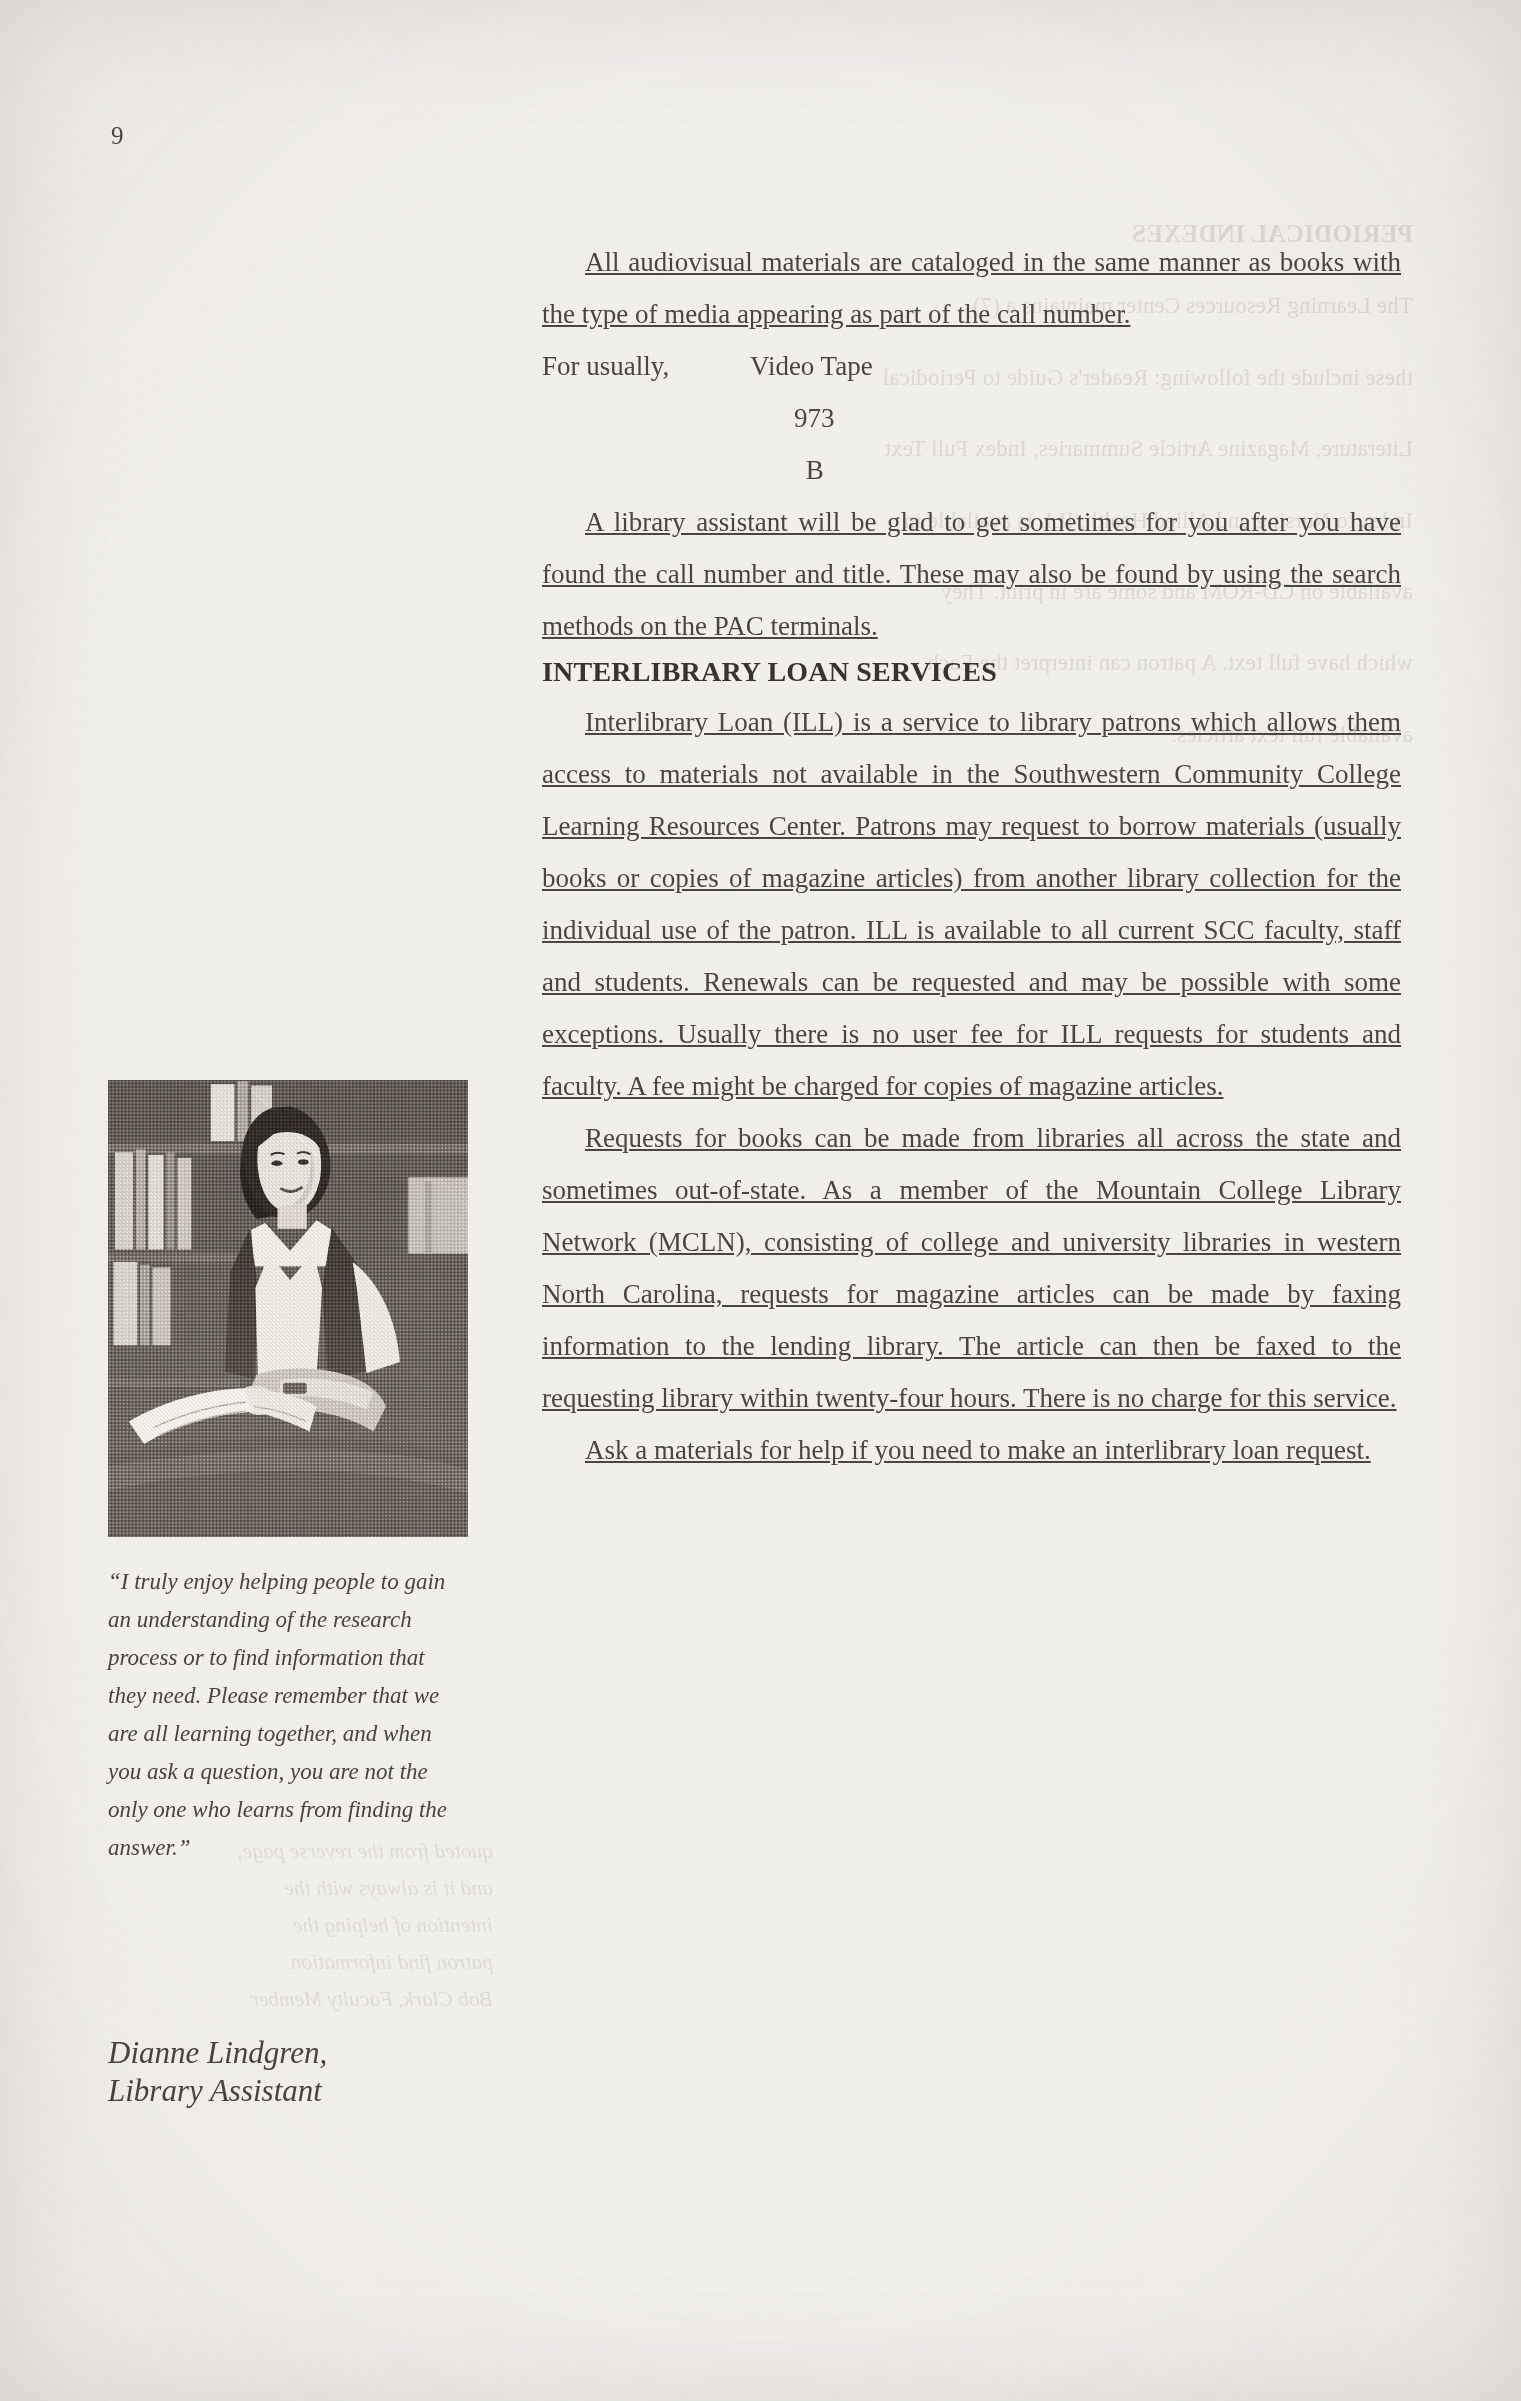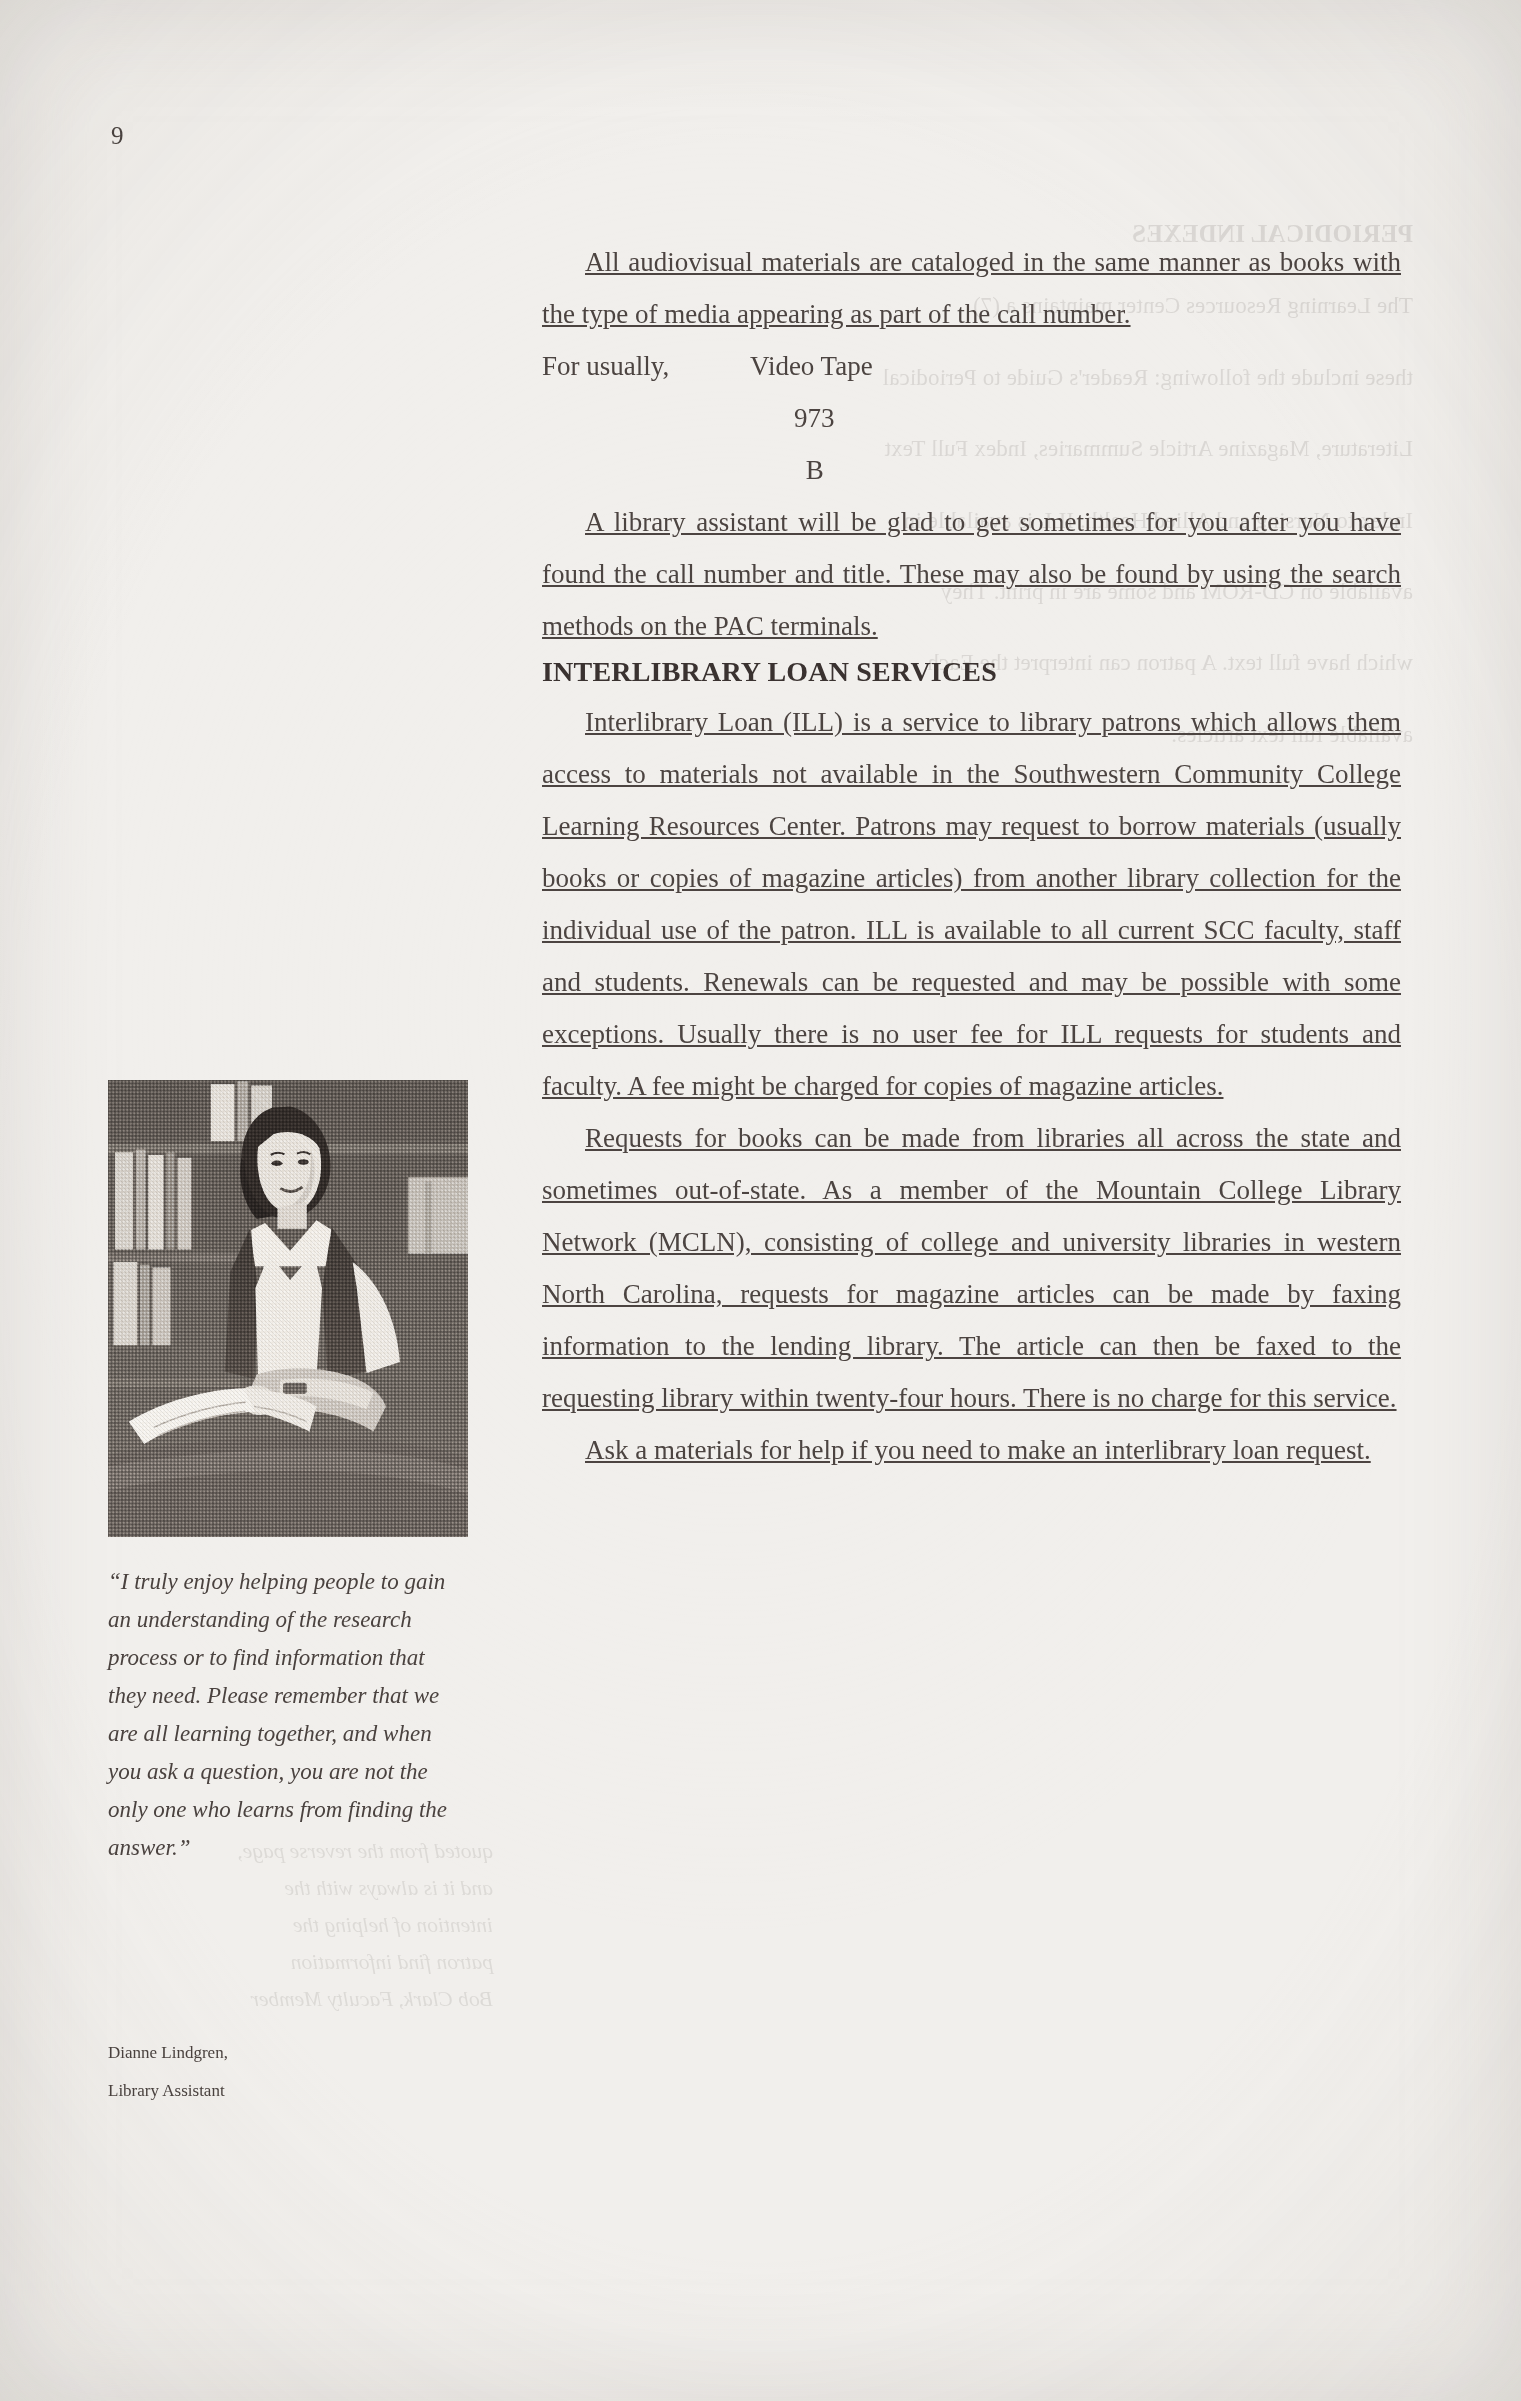--- a/index.html
+++ b/index.html
@@ -126,21 +126,22 @@
     font-style: italic;
     font-size: 23px;
     line-height: 38px;
     color: #4a423f;
   }
   .attrib {
     position: absolute;
     left: 108px;
     top: 2034px;
     width: 347px;
-    font-size: 17px;
+    font-style: italic;
+    font-size: 31px;
     line-height: 38px;
     color: #4a423f;
   }
 
   
   .col {
     position: absolute;
     left: 542px;
     top: 236px;
     width: 859px;

